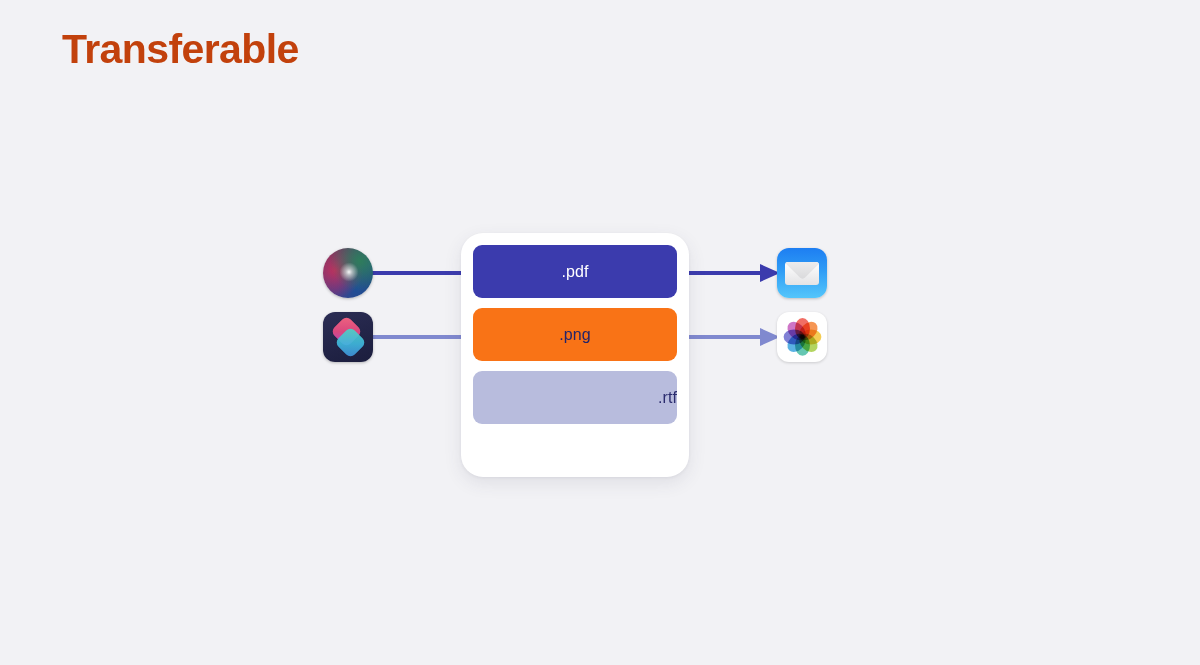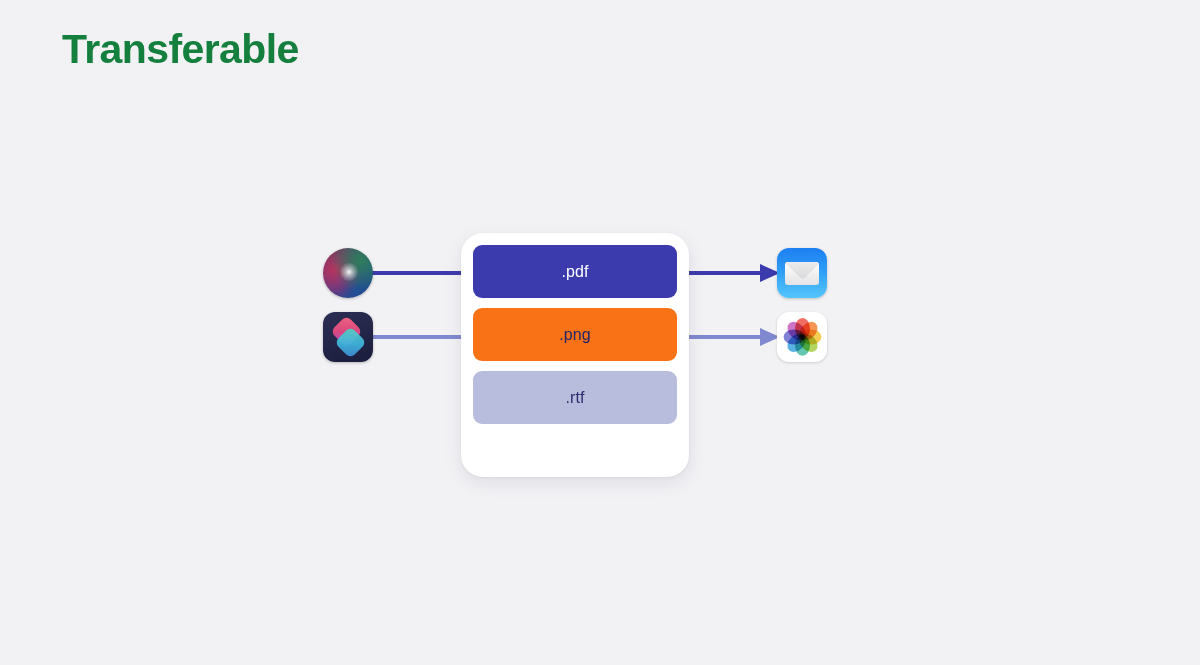--- a/index.html
+++ b/index.html
@@ -16,21 +16,21 @@
   }
 
   
   .slide-title {
     position: absolute;
     left: 62px;
     top: 26px;
     font-size: 41px;
     font-weight: bold;
     letter-spacing: -0.6px;
-    color: #15803d;
+    color: #c2410c;
     white-space: nowrap;
   }
 
   
   .diagram {
     position: absolute;
     left: 0;
     top: 0;
     width: 1200px;
     height: 665px;
@@ -162,21 +162,21 @@
   .format-row {
     height: 53px;
     border-radius: 9px;
     display: flex;
     align-items: center;
     justify-content: center;
     font-size: 16px;
     letter-spacing: 0.1px;
     margin-bottom: 10px;
   }
-  .format-row:last-child { margin-bottom: 0; }
+  .format-row:last-child { margin-bottom: 0; justify-content: flex-end; }
   .row-pdf { background: #3b3bad; color: #ffffff; }
   .row-png { background: #8089cf; color: #23246b; }
   .row-rtf { background: #b8bcdd; color: #2b2c6e; }
 
   
   .arrow { position: absolute; }
 </style>
 </head>
 <body style="background: rgb(242, 242, 245);">
 

